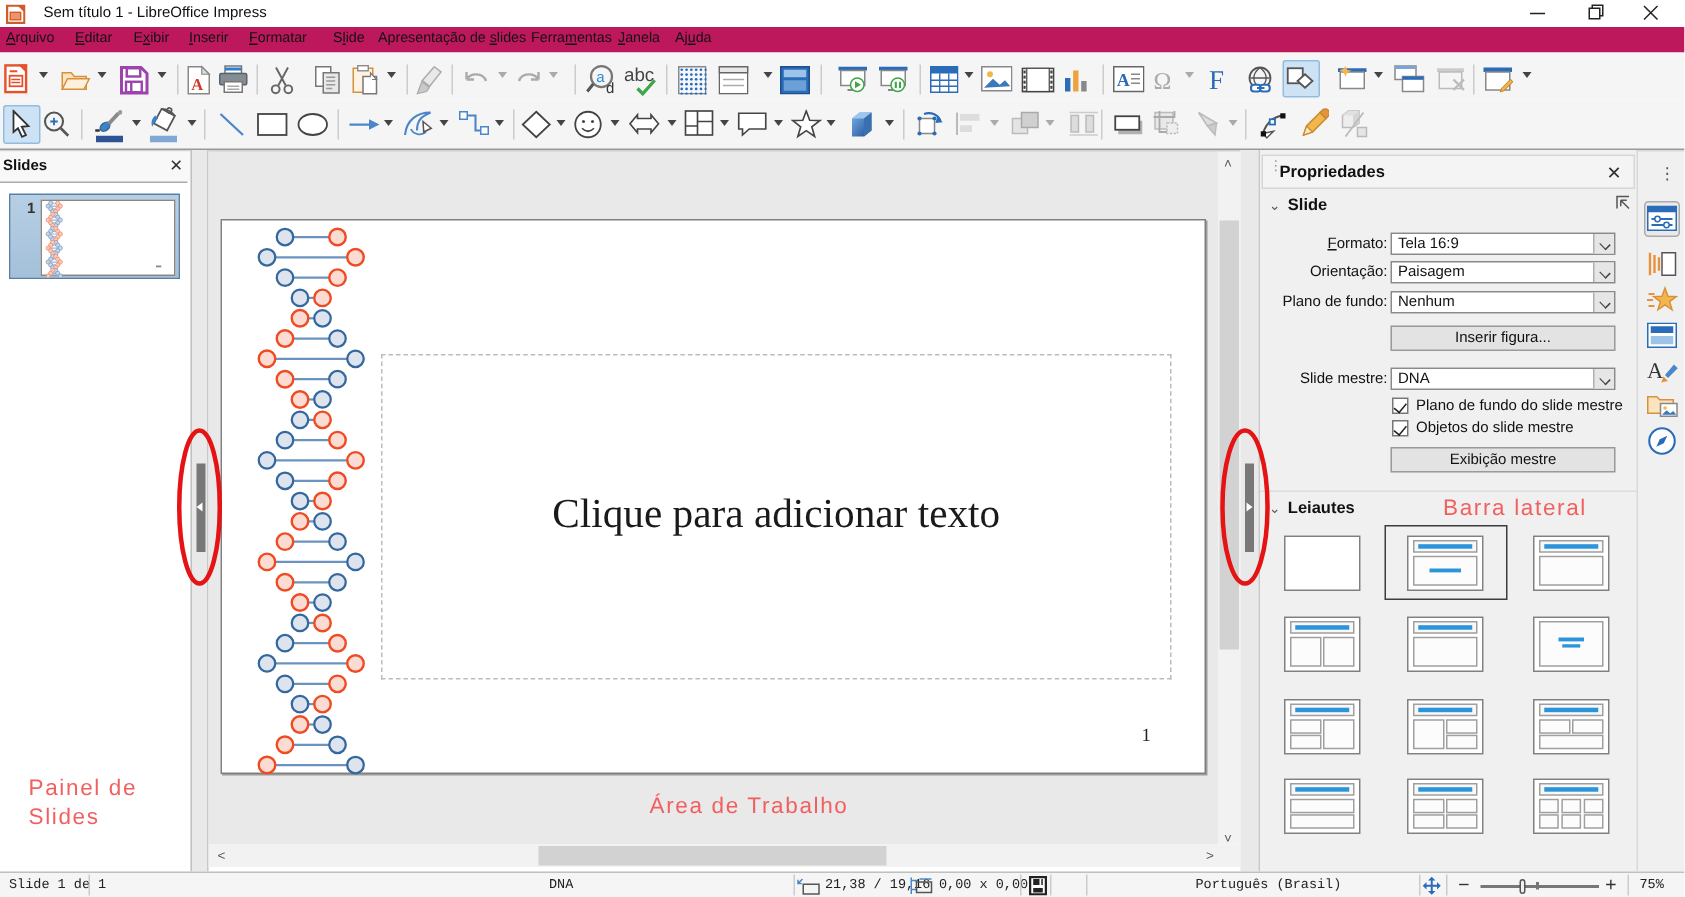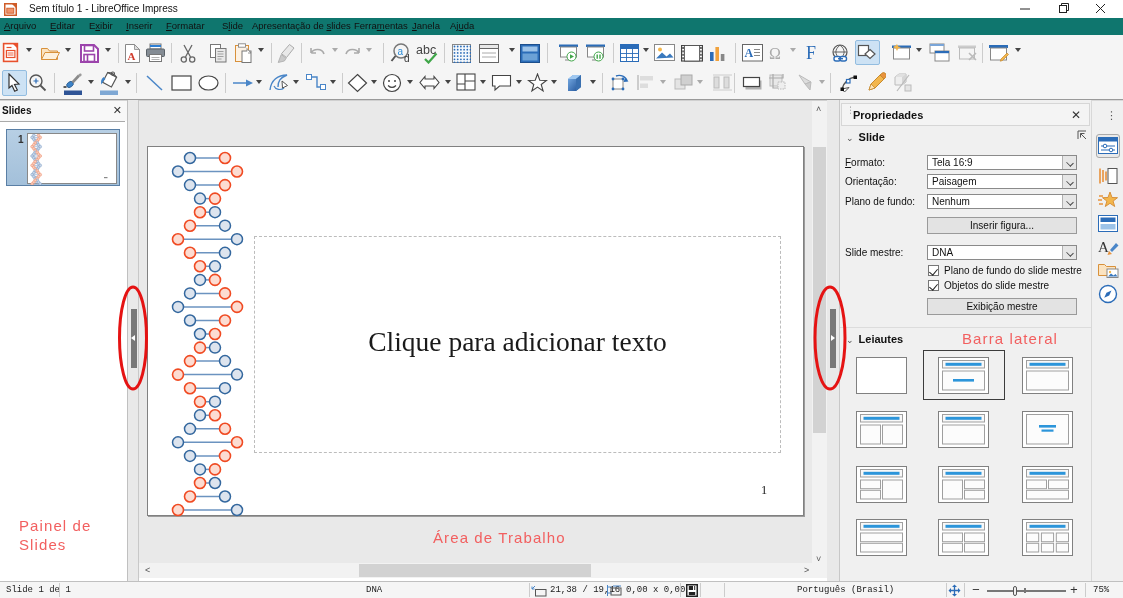--- a/index.html
+++ b/index.html
@@ -2,21 +2,21 @@
 <html><head><meta charset="utf-8">
 <style>
 *{margin:0;padding:0;box-sizing:border-box;}
 html,body{width:1123px;height:598px;overflow:hidden;}
 body{font-family:"Liberation Sans",sans-serif;position:relative;background:#fff;}
 .abs{position:absolute;}
 
 #titlebar{left:0;top:0;width:1123px;height:18px;background:#fff;}
 #title-text{left:29px;top:3px;font-size:10px;color:#111;}
 
-#menubar{left:0;top:18px;width:1123px;height:17px;background:#0f766e;font-size:9.5px;color:#111;}
+#menubar{left:0;top:18px;width:1123px;height:17px;background:#be185d;font-size:9.5px;color:#111;}
 #menubar span{position:absolute;top:2px;}
 #menubar u{text-decoration:underline;text-underline-offset:1px;}
 
 #tb1{left:0;top:35px;width:1123px;height:32px;background:#f5f5f5;}
 #tb2{left:0;top:67px;width:1123px;height:33px;background:#f5f5f5;border-bottom:1px solid #9a9a9a;}
 .sep1{position:absolute;top:6px;width:1px;height:20px;background:#ccc;}
 .da{position:absolute;width:0;height:0;border-left:3.5px solid transparent;border-right:3.5px solid transparent;border-top:4px solid #444;}
 .da.g{border-top-color:#aaa;}
 .hl{position:absolute;background:#cde2f4;border:1px solid #93bde0;border-radius:2px;}
 .ticon{position:absolute;}
@@ -53,21 +53,21 @@
 .sbarrow{position:absolute;font-size:9px;color:#555;}
 
 #sidebar{left:839px;top:100px;width:252px;height:481px;background:#f0f0f0;border-left:1px solid #c8c8c8;}
 #sb-head{position:absolute;left:1px;top:3px;width:249px;height:23px;background:#f4f4f4;border:1px solid #d6d6d6;}
 #sb-head .t{position:absolute;left:11px;top:5px;font-size:11px;font-weight:bold;color:#111;}
 #sb-head .x{position:absolute;right:8px;top:4px;font-size:12px;color:#333;}
 .grip{position:absolute;left:4px;top:4px;width:3px;height:14px;color:#999;font-size:9px;line-height:4px;}
 #sec-slide{position:absolute;left:6px;top:31px;font-size:11px;font-weight:bold;color:#111;}
 #sec-leiautes{position:absolute;left:6px;top:233px;font-size:11px;font-weight:bold;color:#111;}
 .chev{color:#555;font-weight:normal;font-size:9px;margin-right:5px;}
-.sblabel{position:absolute;font-size:10px;color:#111;width:80px;}
+.sblabel{position:absolute;font-size:10px;color:#111;text-align:right;width:80px;}
 .combo{position:absolute;left:87px;width:150px;height:15px;background:#fff;border:1px solid #8a8a8a;font-size:10px;color:#111;padding-left:30px;}
 .combo .v{position:absolute;left:4px;top:1px;}
 .combo .btn{position:absolute;right:0;top:0;width:14px;height:13px;background:#e6e6e6;border-left:1px solid #b0b0b0;}
 .combo .btn:after{content:"";position:absolute;left:3.5px;top:4px;width:5px;height:5px;border-right:1.4px solid #444;border-bottom:1.4px solid #444;transform:rotate(45deg) scale(1,.8);}
 .sbtn{position:absolute;left:87px;width:150px;height:17px;background:#e3e3e3;border:1px solid #9a9a9a;font-size:10px;color:#111;text-align:center;line-height:15px;}
 .cb{position:absolute;left:88px;width:11px;height:11px;background:#fff;border:1px solid #777;}
 .cb:after{content:"";position:absolute;left:2px;top:0.5px;width:4px;height:7px;border-right:1.6px solid #222;border-bottom:1.6px solid #222;transform:rotate(40deg);}
 .cblabel{position:absolute;left:104px;font-size:10px;color:#111;}
 
 .lay{position:absolute;width:51px;height:37px;background:#fff;border:1px solid #808080;}

